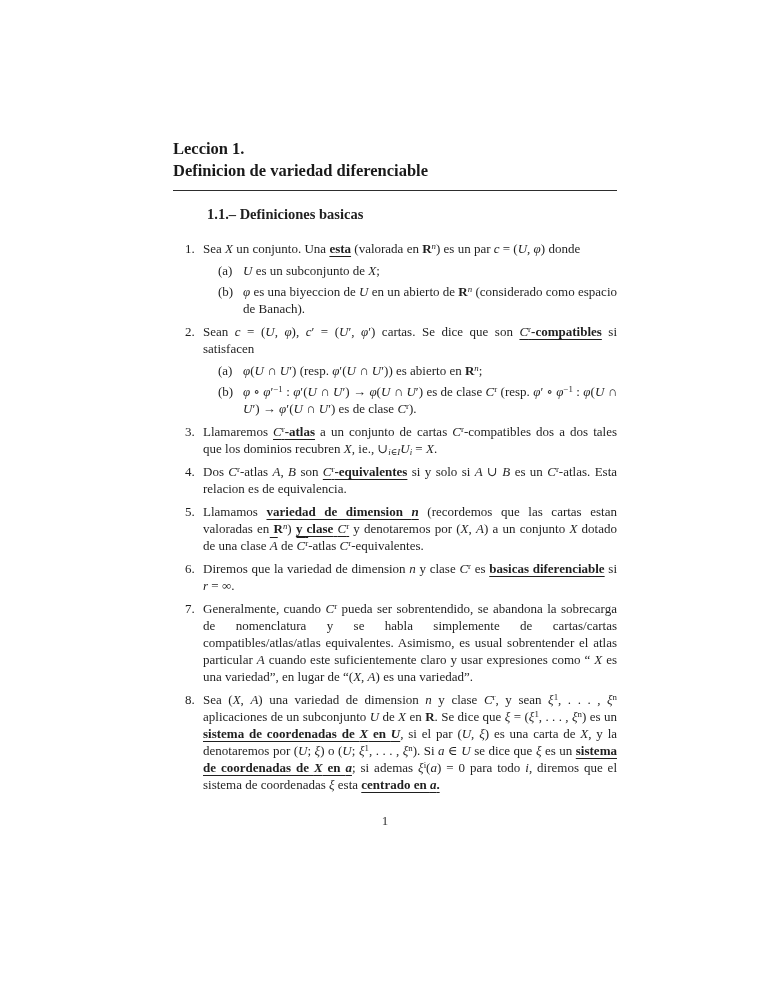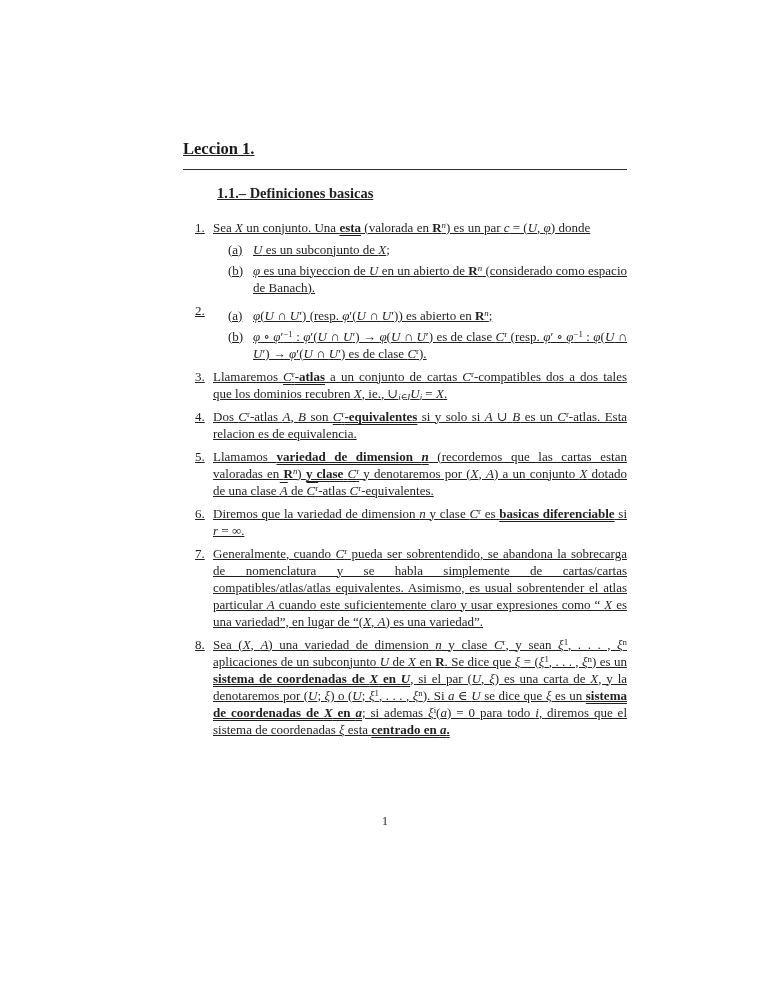--- a/index.html
+++ b/index.html
@@ -13,27 +13,26 @@
   .sheet {
     position: relative;
     width: 768px;
     height: 994px;
     background: #ffffff;
     font-family: "Liberation Serif", "DejaVu Serif", serif;
     color: #1f1f1f;
   }
   .doc {
     position: absolute;
-    left: 183px;
+    left: 173px;
     top: 138px;
     width: 444px;
     font-size: 13px;
     line-height: 17px;
     text-align: justify;
-    text-decoration: underline;
   }
   .title-line {
     font-weight: bold;
     font-size: 16.5px;
     line-height: 21.5px;
     color: #1a1a1a;
     text-align: left;
   }
   .title-rule {
     border: none;
@@ -99,20 +98,21 @@
     color: #333333;
   }
 </style>
 </head>
 <body>
 
 <div class="sheet">
   <div class="doc">
 
     <div class="title-line">Leccion 1.</div>
+    <div class="title-line">Definicion de variedad diferenciable</div>
     <hr class="title-rule">
 
     <div class="section-heading">1.1.– Definiciones basicas</div>
 
     <div class="list">
 
       <div class="item">
         <div class="num">1.</div>
         <div class="itext">
           <div>Sea <i>X</i> un conjunto. Una <u><b>esta</b></u> (valorada en <b>R</b><sup><i>n</i></sup>) es un par <i>c</i> = (<i>U</i>, <i>φ</i>) donde</div>
@@ -125,20 +125,21 @@
               <div class="slab">(b)</div>
               <div class="stext"><i>φ</i> es una biyeccion de <i>U</i> en un abierto de <b>R</b><sup><i>n</i></sup> (considerado como espacio de Banach).</div>
             </div>
           </div>
         </div>
       </div>
 
       <div class="item">
         <div class="num">2.</div>
         <div class="itext">
+          <div>Sean <i>c</i> = (<i>U</i>, <i>φ</i>), <i>c</i>′ = (<i>U</i>′, <i>φ</i>′) cartas. Se dice que son <u><i>C</i><sup>r</sup><b>-compatibles</b></u> si satisfacen</div>
           <div class="subs">
             <div class="sub">
               <div class="slab">(a)</div>
               <div class="stext"><i>φ</i>(<i>U</i> ∩ <i>U</i>′) (resp. <i>φ</i>′(<i>U</i> ∩ <i>U</i>′)) es abierto en <b>R</b><sup><i>n</i></sup>;</div>
             </div>
             <div class="sub">
               <div class="slab">(b)</div>
               <div class="stext"><i>φ</i> ∘ <i>φ</i>′<sup>−1</sup> : <i>φ</i>′(<i>U</i> ∩ <i>U</i>′) → <i>φ</i>(<i>U</i> ∩ <i>U</i>′) es de clase <i>C</i><sup>r</sup> (resp. <i>φ</i>′ ∘ <i>φ</i><sup>−1</sup> : <i>φ</i>(<i>U</i> ∩ <i>U</i>′) → <i>φ</i>′(<i>U</i> ∩ <i>U</i>′) es de clase <i>C</i><sup>r</sup>).</div>
             </div>
           </div>

